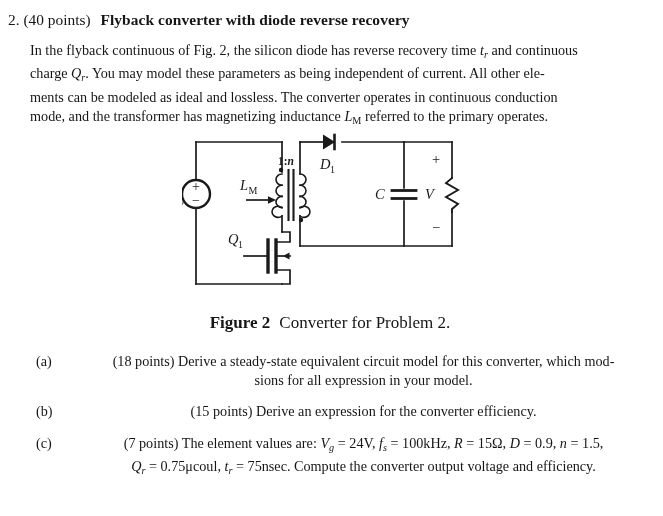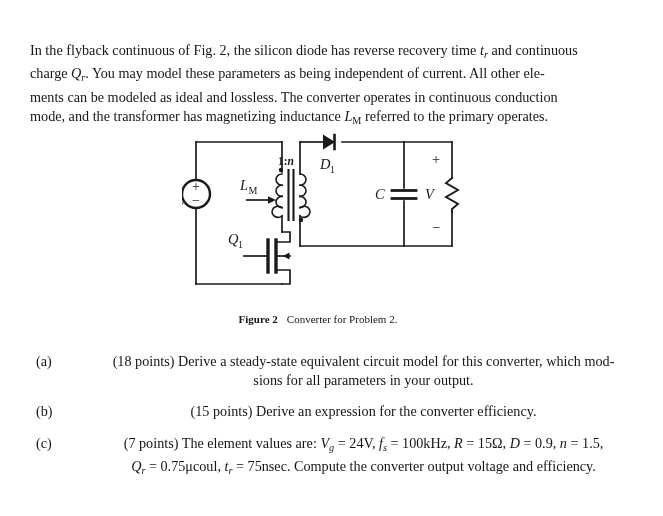--- a/index.html
+++ b/index.html
@@ -49,24 +49,24 @@
   
   .figure-wrap {
     position: absolute;
     left: 0; top: 128px;
     width: 663px; height: 175px;
   }
   svg.circuit { display: block; margin: 0 auto; }
 
   .fig-caption {
     position: absolute;
-    left: 4px; top: 313px;
+    left: 16px; top: 313px;
     width: 628px;
     text-align: center;
-    font-size: 11px;
+    font-size: 17px;
   }
   .fig-caption b { font-weight: bold; }
   .fig-caption .cap-txt { margin-left: 9px; }
 
   
   .parts {
     position: absolute;
     left: 0; top: 352px;
     width: 663px;
   }
@@ -84,20 +84,25 @@
     width: 26px;
     text-align: left;
   }
   .part .ln { display: block; white-space: nowrap; text-align: center; }
 </style>
 </head>
 <body>
 
 <div class="page">
 
+  <div class="prob-head">
+    <span class="prob-num">2.</span>
+    <span class="prob-pts">(40 points)</span>
+    <span class="prob-title">Flyback converter with diode reverse recovery</span>
+  </div>
 
   <div class="intro">
     <span class="ln"><span>In the flyback continuous of Fig. 2, the silicon diode has reverse recovery time </span><i class="m">t</i><span class="sub">r</span><span> and continuous</span></span>
     <span class="ln"><span>charge </span><i class="m">Q</i><span class="sub">r</span><span>. You may model these parameters as being independent of current.  All other ele-</span></span>
     <span class="ln">ments can be modeled as ideal and lossless. The converter operates in continuous conduction</span>
     <span class="ln"><span>mode, and the transformer has magnetizing inductance </span><i class="m">L</i><span class="subup">M</span><span> referred to the primary operates.</span></span>
   </div>
 
   <div class="figure-wrap">
     <svg class="circuit" width="300" height="170" viewBox="0 0 300 170">
@@ -220,21 +225,21 @@
 
   <div class="fig-caption">
     <b>Figure 2</b><span class="cap-txt">Converter for Problem 2.</span>
   </div>
 
   <div class="parts">
 
     <div class="part">
       <span class="lbl">(a)</span>
       <span class="ln">(18 points)  Derive a steady-state equivalent circuit model for this converter, which mod-</span>
-      <span class="ln">sions for all parameters in your output.</span>
+      <span class="ln">sions for all expression in your model.</span>
     </div>
 
     <div class="part">
       <span class="lbl">(b)</span>
       <span class="ln">(15 points)  Derive an expression for the converter efficiency.</span>
     </div>
 
     <div class="part">
       <span class="lbl">(c)</span>
       <span class="ln">

